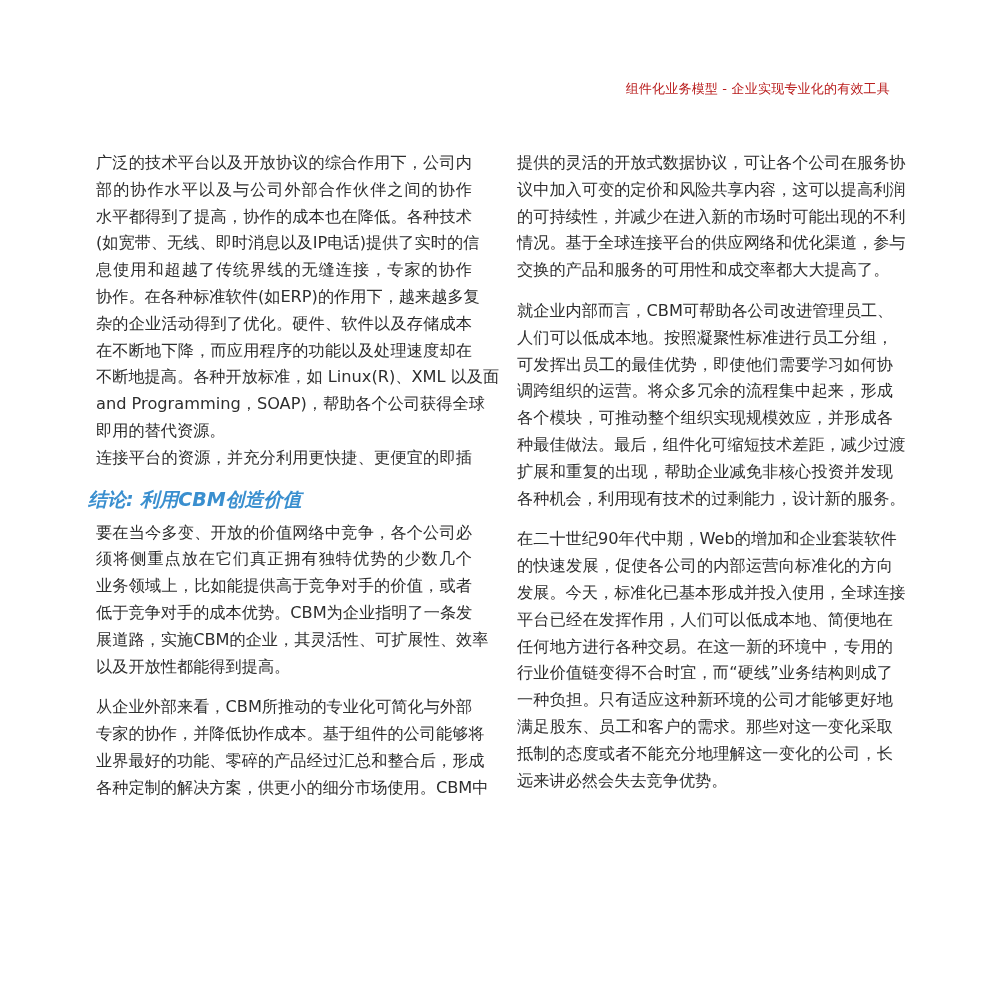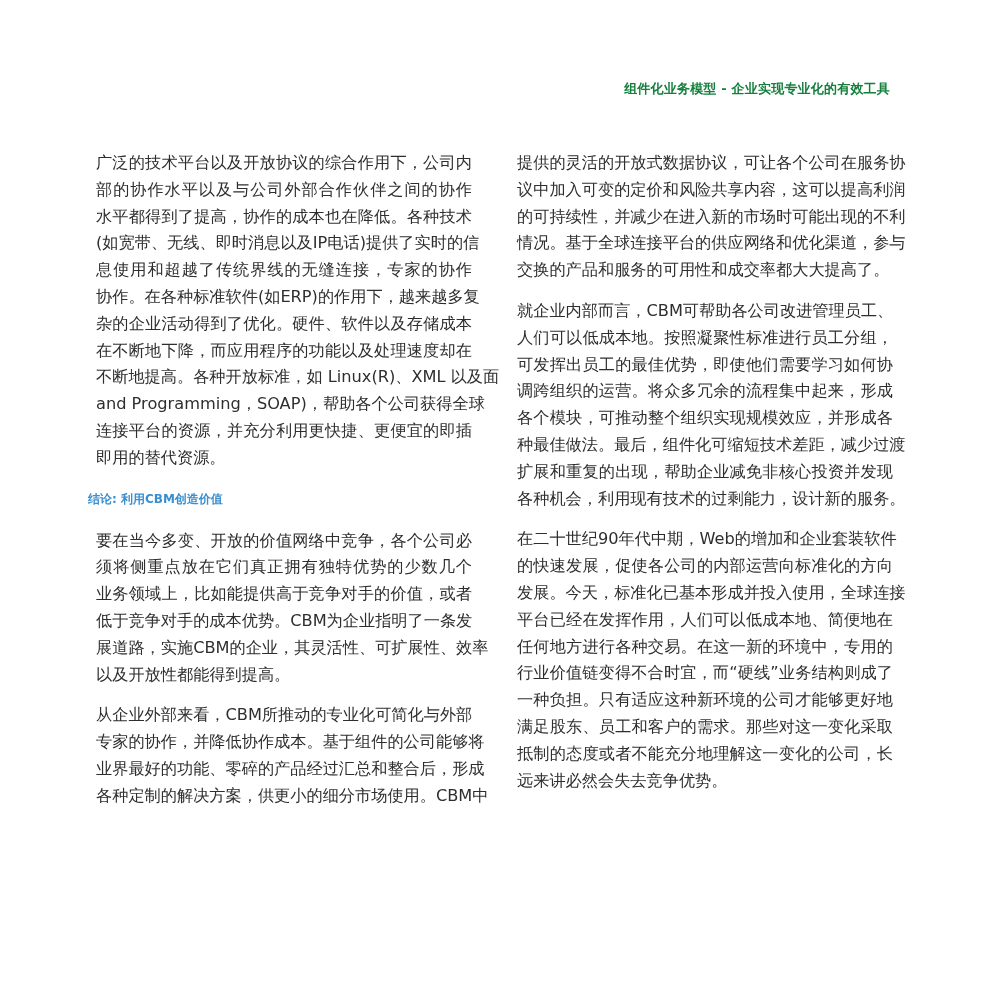--- a/index.html
+++ b/index.html
@@ -13,46 +13,47 @@
       position: relative;
       overflow: hidden;
       font-family: "DejaVu Sans", "Liberation Sans", sans-serif;
       color: #2b2b2b;
     }
     .running-header {
       position: absolute;
       top: 80px;
       right: 91px;
       font-size: 13px;
-      font-weight: bold;
-      color: #15803d;
+      font-weight: normal;
+      color: #b91c1c;
       letter-spacing: 0.2px;
       white-space: nowrap;
     }
     .column {
       position: absolute;
       top: 150px;
       width: 384px;
       font-size: 16.2px;
       line-height: 26.8px;
       text-align: justify;
       text-justify: inter-character;
       color: #2e2e2e;
     }
     .col-left { left: 88px; }
     .col-right { left: 509px; }
     .para {
       margin: 0 0 14px 8px;
     }
     .section-heading {
-      margin: 0 0 16px 0;
-      font-size: 12px;
+      margin: 0 0 8px 0;
+      font-size: 19px;
       line-height: 26px;
       font-weight: bold;
       color: #3a8fcf;
+      font-style: italic;
     }
     .line {
       display: block;
       text-align-last: justify;
       white-space: nowrap;
     }
     .line.last {
       text-align-last: left;
     }
   </style>
@@ -66,22 +67,22 @@
     <span class="line">广泛的技术平台以及开放协议的综合作用下，公司内</span>
     <span class="line">部的协作水平以及与公司外部合作伙伴之间的协作</span>
     <span class="line">水平都得到了提高，协作的成本也在降低。各种技术</span>
     <span class="line">(如宽带、无线、即时消息以及IP电话)提供了实时的信</span>
     <span class="line">息使用和超越了传统界线的无缝连接，专家的协作</span>
     <span class="line">协作。在各种标准软件(如ERP)的作用下，越来越多复</span>
     <span class="line">杂的企业活动得到了优化。硬件、软件以及存储成本</span>
     <span class="line">在不断地下降，而应用程序的功能以及处理速度却在</span>
     <span class="line">不断地提高。各种开放标准，如 Linux(R)、XML 以及面</span>
     <span class="line">and Programming，SOAP)，帮助各个公司获得全球</span>
+    <span class="line last">即用的替代资源。</span>
     <span class="line">连接平台的资源，并充分利用更快捷、更便宜的即插</span>
-    <span class="line last">即用的替代资源。</span>
   </p>
 
   <h2 class="section-heading">结论: 利用CBM创造价值</h2>
 
   <p class="para">
     <span class="line">要在当今多变、开放的价值网络中竞争，各个公司必</span>
     <span class="line">须将侧重点放在它们真正拥有独特优势的少数几个</span>
     <span class="line">业务领域上，比如能提供高于竞争对手的价值，或者</span>
     <span class="line">低于竞争对手的成本优势。CBM为企业指明了一条发</span>
     <span class="line">展道路，实施CBM的企业，其灵活性、可扩展性、效率</span>

